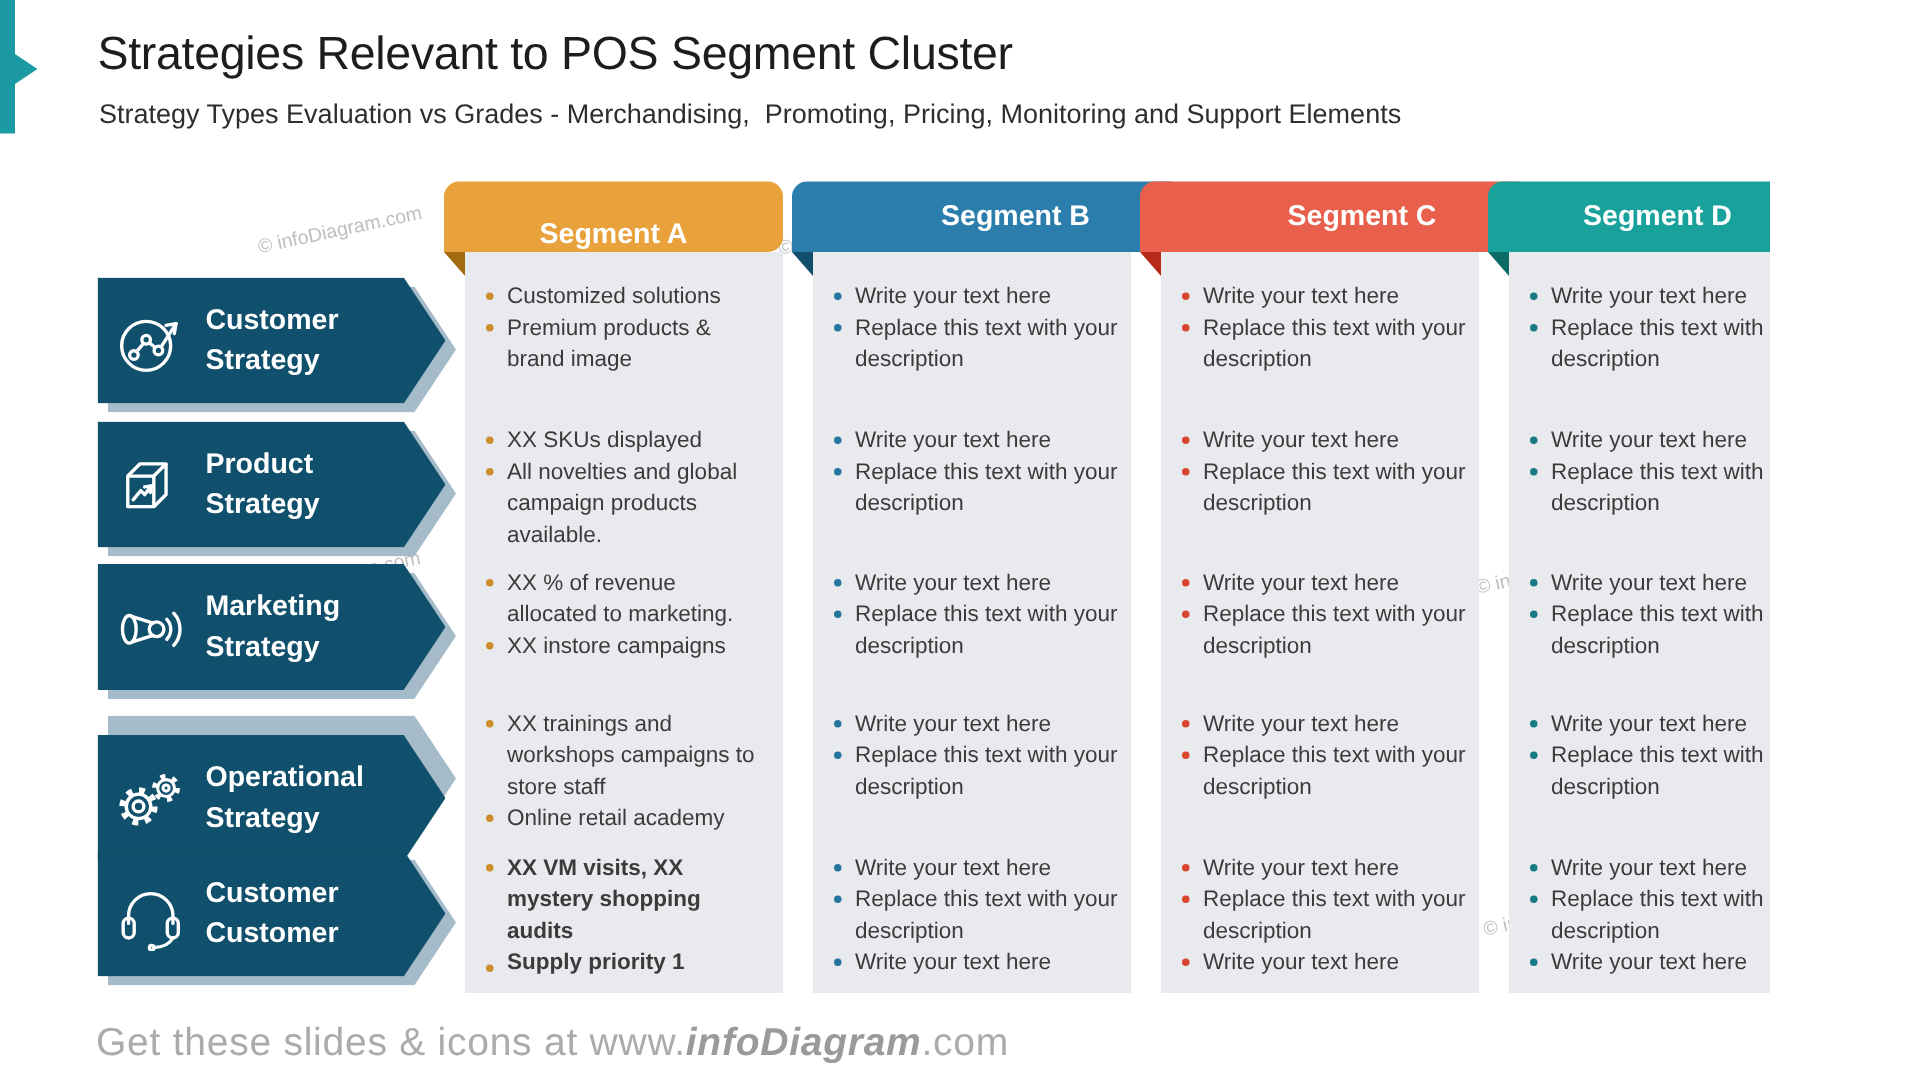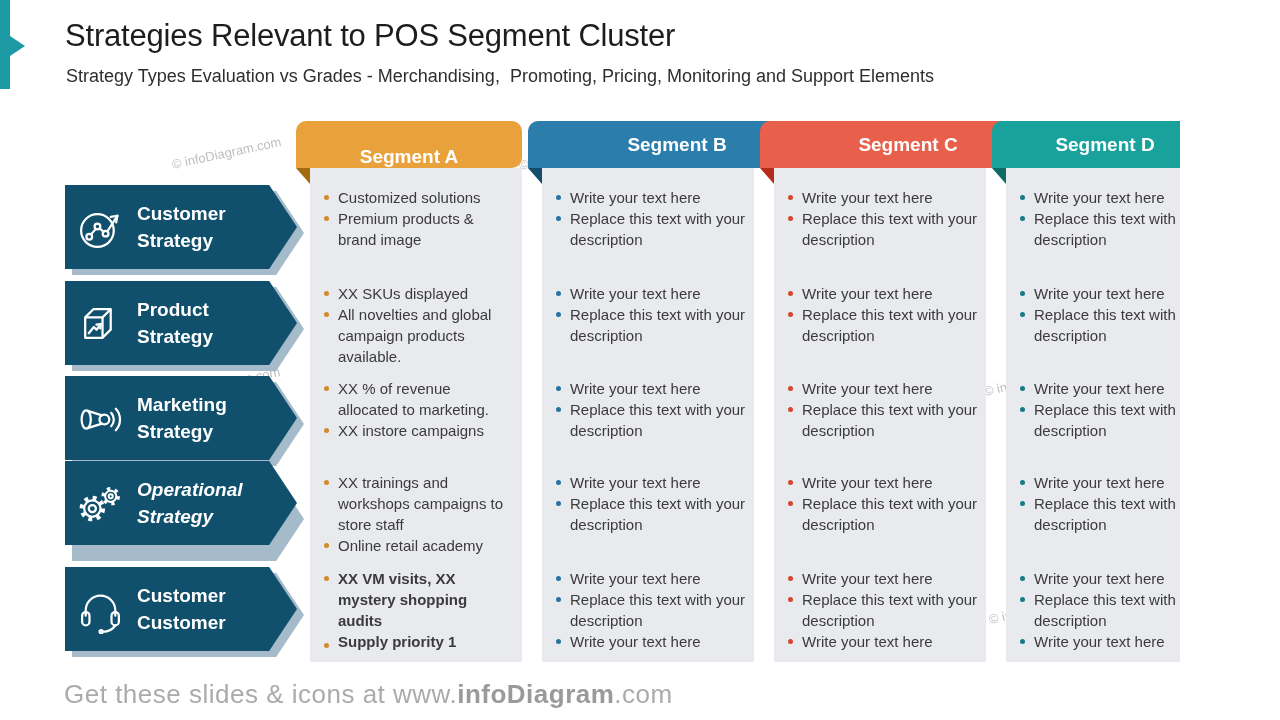--- a/index.html
+++ b/index.html
@@ -23,21 +23,21 @@
   .dot{flex:0 0 5px;width:5px;height:5px;border-radius:50%;margin-top:8px;}
   .arrow-shadow{position:absolute;left:72px;width:232px;height:84px;background:#A6BBC9;
                 clip-path:polygon(0 0,88% 0,100% 50%,88% 100%,0 100%);}
   .arrow{position:absolute;left:65px;width:232px;height:84px;background:#10506C;
          clip-path:polygon(0 0,88% 0,100% 50%,88% 100%,0 100%);
          display:flex;align-items:center;}
   .arrow .icon{margin-left:11px;width:49px;height:49px;flex:0 0 49px;}
   .arrow .icon svg{width:100%;height:100%;}
   .arrow .lbl{margin-left:12px;color:#fff;font-weight:bold;font-size:19px;line-height:27px;}
   .footer{position:absolute;left:64px;top:679px;font-size:26px;color:#ababab;letter-spacing:.5px;}
-  .footer .brand{font-weight:bold;color:#9a9a9a;}
+  .footer .brand{font-weight:bold;color:#9a9a9a;font-style:italic;}
 </style>
 </head>
 <body>
 
 <div class="slide">
 
   <div class="accent-bar"></div>
   <div class="accent-arrow"></div>
 
   <h1 class="title" style="margin:0;font-weight:400;">Strategies Relevant to POS Segment Cluster</h1>
@@ -333,21 +333,21 @@
             <circle cx="27.8" cy="25" r="4.8"></circle>
             <path d="M34.5 18.5 a9.5 9.5 0 0 1 0 13"></path>
             <path d="M39 14.5 a15.5 15.5 0 0 1 0 21"></path>
           </svg></span>
         <div class="lbl">
           <div>Marketing</div>
           <div>Strategy</div>
         </div>
       </div>
       <div class="arrow-shadow" style="top: 477px; background: rgb(166, 187, 201);"></div>
-      <div class="arrow" style="top: 461px; background: rgb(16, 80, 108); font-style: italic;">
+      <div class="arrow" style="top: 490px; background: rgb(16, 80, 108);">
         <span class="icon"><svg viewBox="0 0 48 48" fill="none" stroke="#fff">
             <circle cx="16" cy="29" r="8" stroke-width="2.2"></circle>
             <circle cx="16" cy="29" r="3.5" stroke-width="2.2"></circle>
             <circle cx="16" cy="29" r="10.5" stroke-width="4" stroke-dasharray="3.8 4.45"></circle>
             <circle cx="34" cy="17" r="5.5" stroke-width="2"></circle>
             <circle cx="34" cy="17" r="2" stroke-width="2"></circle>
             <circle cx="34" cy="17" r="7.4" stroke-width="3.4" stroke-dasharray="3.2 4.55"></circle>
           </svg></span>
         <div class="lbl">
           <div>Operational</div>

